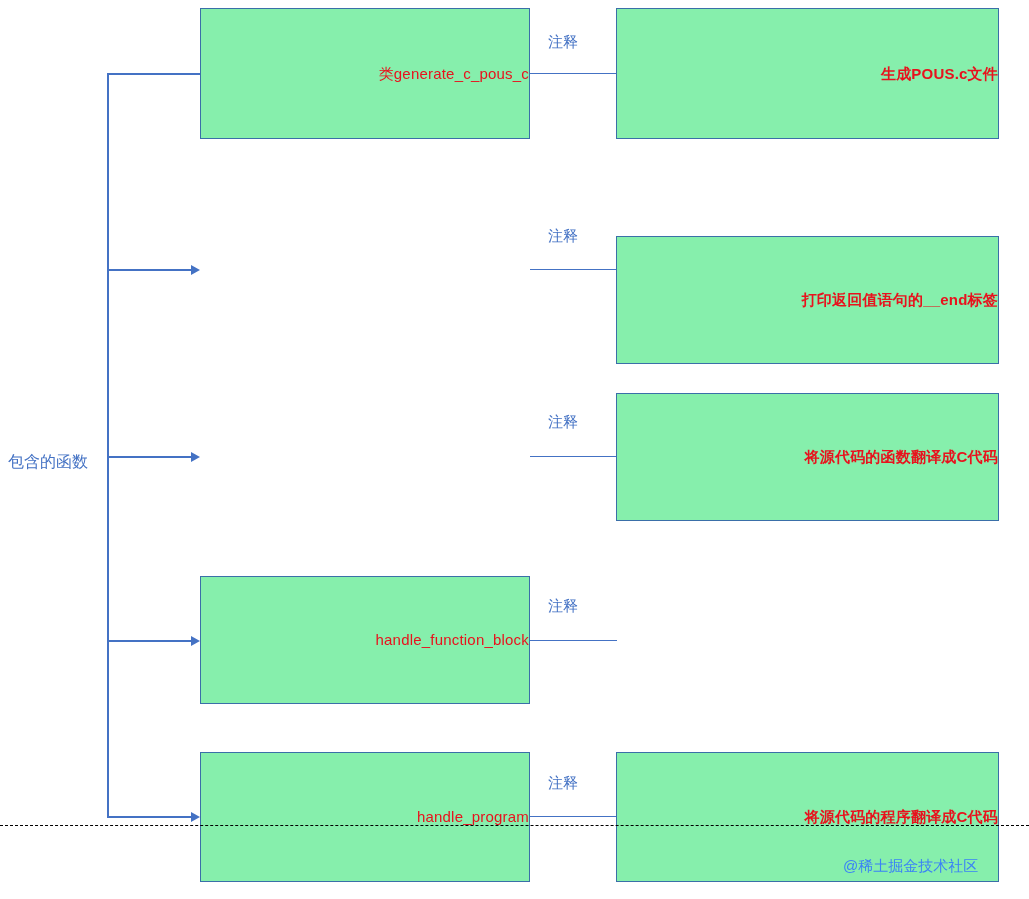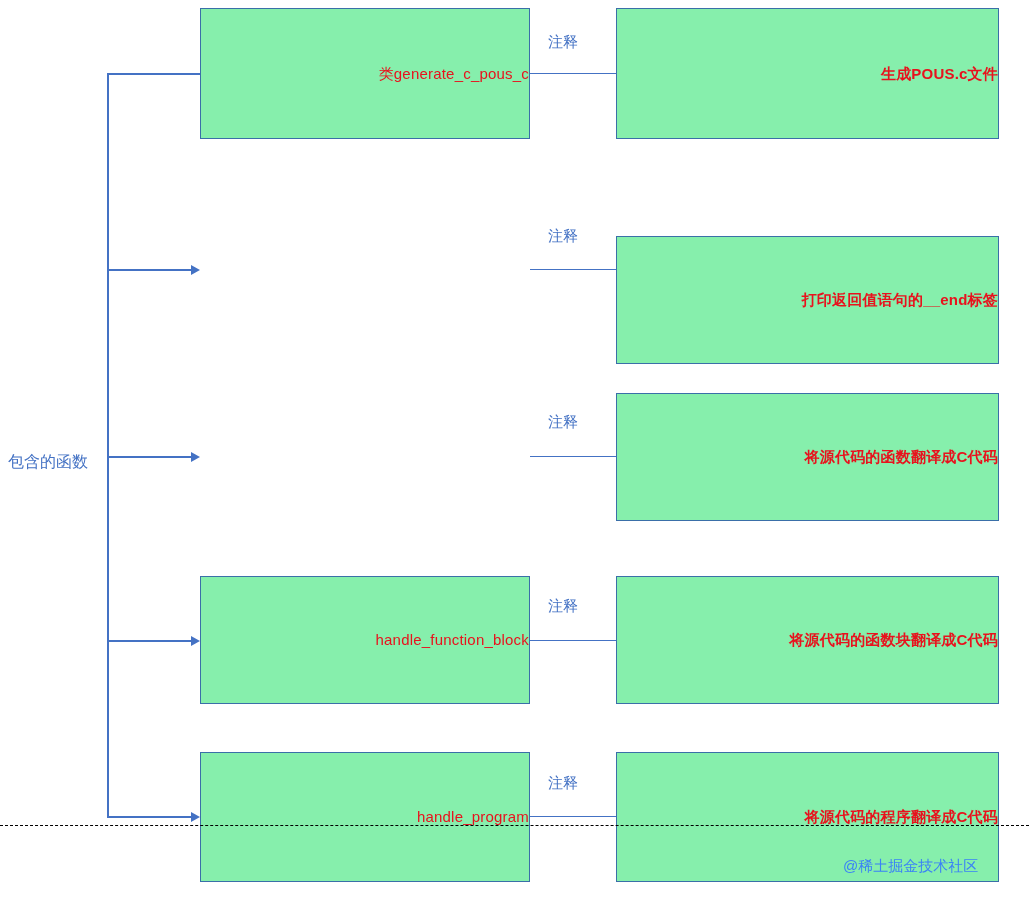--- a/index.html
+++ b/index.html
@@ -127,23 +127,20 @@
     <span class="box-label">将源代码的函数翻译成C代码</span>
   </div>
 
   <div class="branch" style="left:107px; top:640px; width:84px;"></div>
   <div class="arrow-head" style="left:191px; top:635.5px;"></div>
   <div class="box box-left" style="left:200px; top:576px; width:330px; height:128px;">
     <span class="box-label">handle_function_block</span>
   </div>
   <div class="connector" style="left:530px; top:640px; width:87px;"></div>
   <div class="connector-label" style="left:548px; top:597px;">注释</div>
-  <div class="box box-right" style="left:616px; top:576px; width:383px; height:128px;">
-    <span class="box-label">将源代码的函数块翻译成C代码</span>
-  </div>
 
   <div class="branch" style="left:107px; top:816px; width:84px;"></div>
   <div class="arrow-head" style="left:191px; top:811.5px;"></div>
   <div class="box box-left" style="left:200px; top:752px; width:330px; height:130px;padding-left:16px;">
     <span class="box-label">handle_program</span>
   </div>
   <div class="connector" style="left:530px; top:816px; width:87px;"></div>
   <div class="connector-label" style="left:548px; top:774px;">注释</div>
   <div class="box box-right" style="left:616px; top:752px; width:383px; height:130px;">
     <span class="box-label">将源代码的程序翻译成C代码</span>

